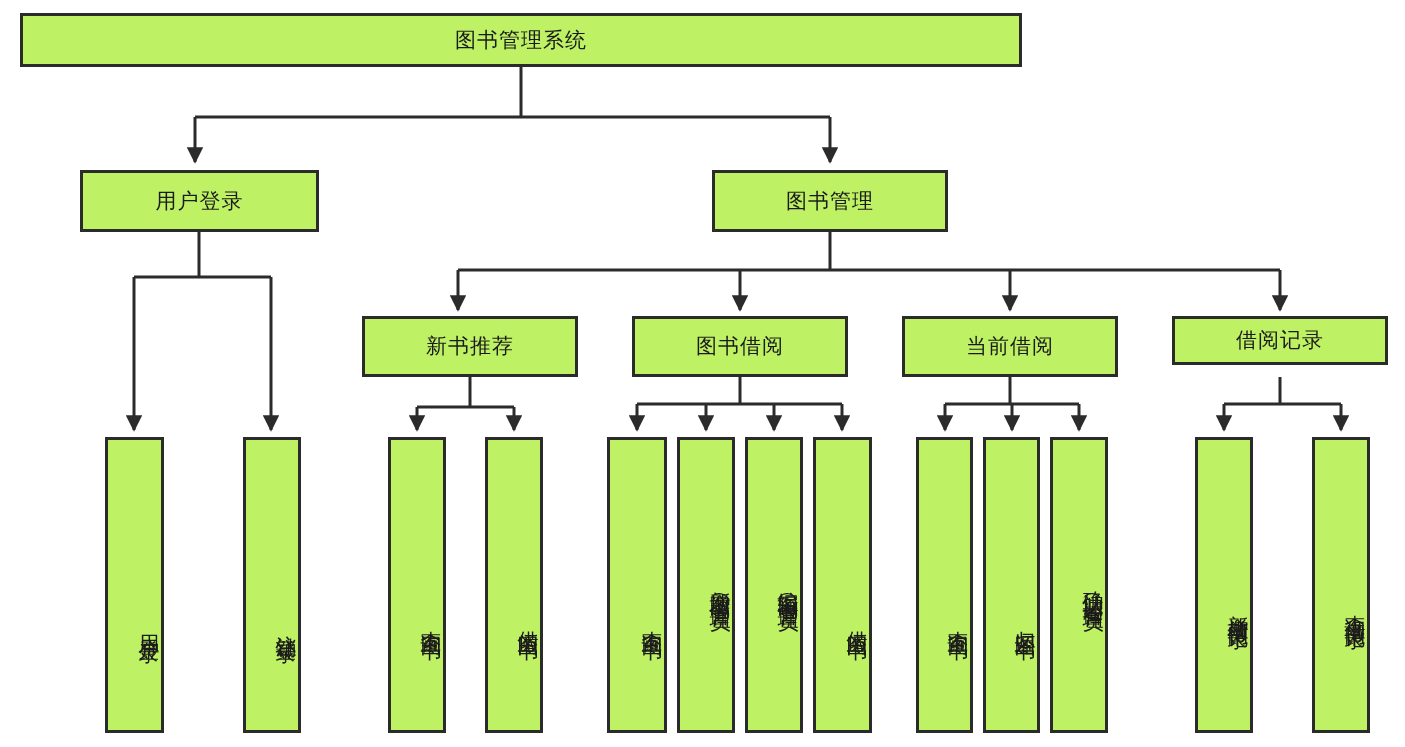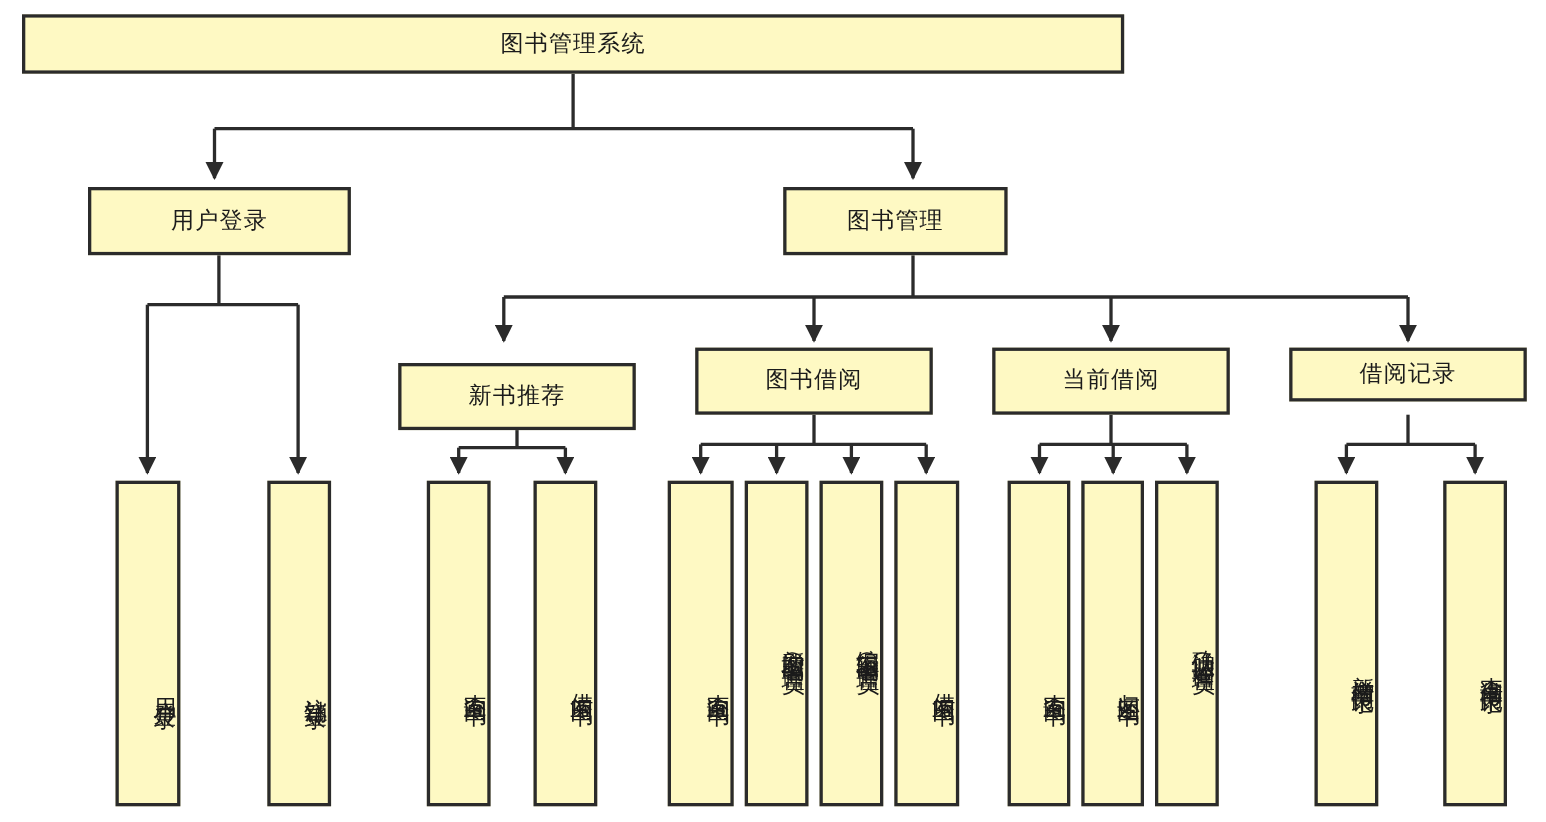--- a/index.html
+++ b/index.html
@@ -22,21 +22,21 @@
     left: 0;
     top: 0;
     width: 1405px;
     height: 747px;
     pointer-events: none;
   }
   .node {
     position: absolute;
     box-sizing: border-box;
     border: 3px solid #2b2b2b;
-    background: #fef9c3;
+    background: #bef264;
     display: flex;
     align-items: center;
     justify-content: center;
     color: #1b1b1b;
     text-align: center;
     line-height: 1.18;
   }
   .node.horiz {
     font-size: 21px;
     letter-spacing: 1px;
@@ -122,25 +122,25 @@
     </g>
   </svg>
 
   <div class="node horiz" style="left:20px; top:13px; width:1002px; height:54px;">
     <span>图书管理系统</span>
   </div>
 
   <div class="node horiz" style="left:80px; top:170px; width:239px; height:62px;">
     <span>用户登录</span>
   </div>
-  <div class="node horiz" style="left:712px; top:170px; width:204px; height:62px;">
+  <div class="node horiz" style="left:712px; top:170px; width:236px; height:62px;">
     <span>图书管理</span>
   </div>
 
-  <div class="node horiz" style="left:362px; top:316px; width:216px; height:61px;margin-top:14px;">
+  <div class="node horiz" style="left:362px; top:316px; width:216px; height:61px;">
     <span>新书推荐</span>
   </div>
   <div class="node horiz" style="left:632px; top:316px; width:216px; height:61px;justify-content:center;">
     <span>图书借阅</span>
   </div>
   <div class="node horiz" style="left:902px; top:316px; width:216px; height:61px;">
     <span>当前借阅</span>
   </div>
   <div class="node horiz" style="left:1172px; top:316px; width:216px; height:49px;">
     <span>借阅记录</span>

